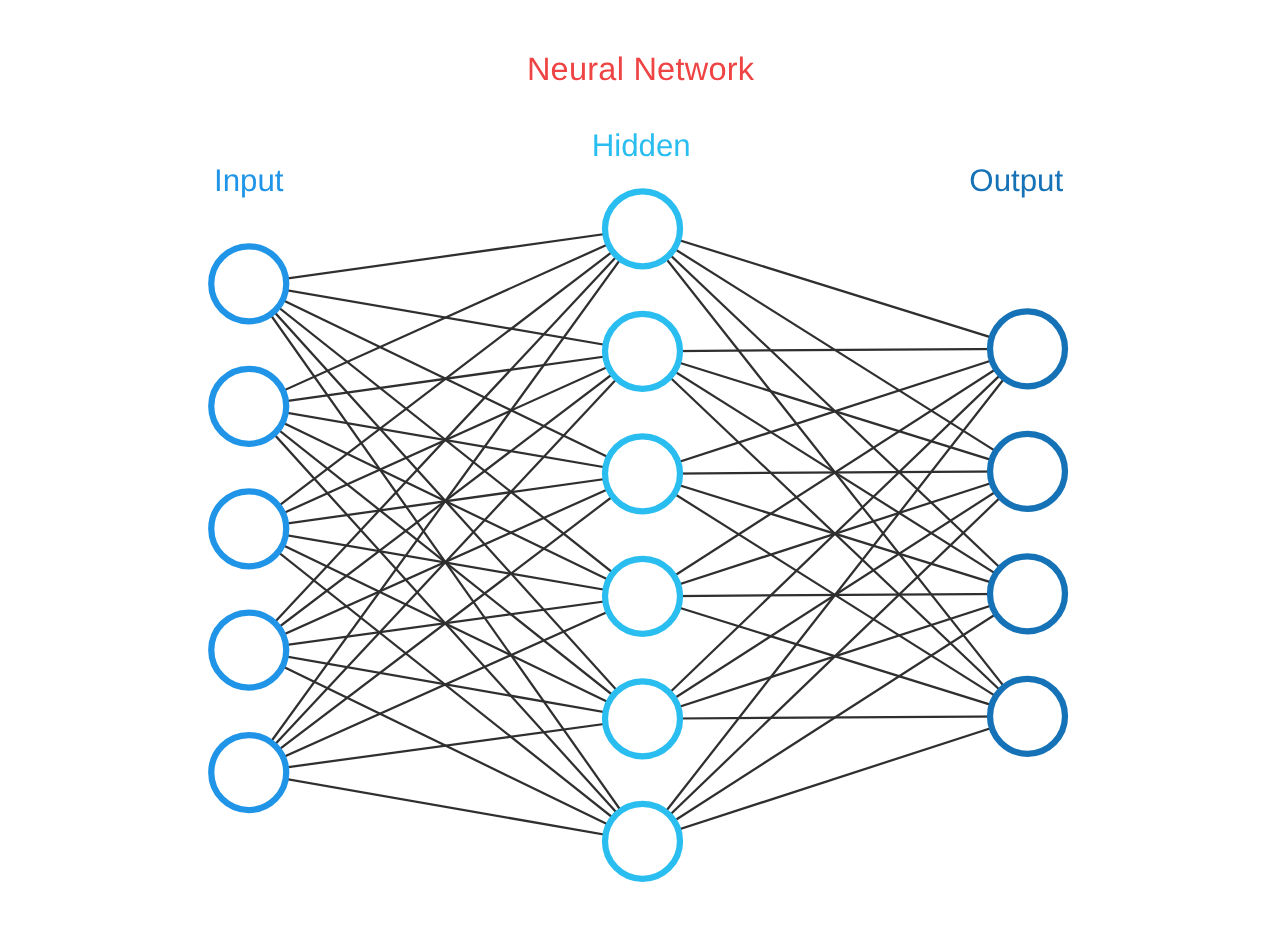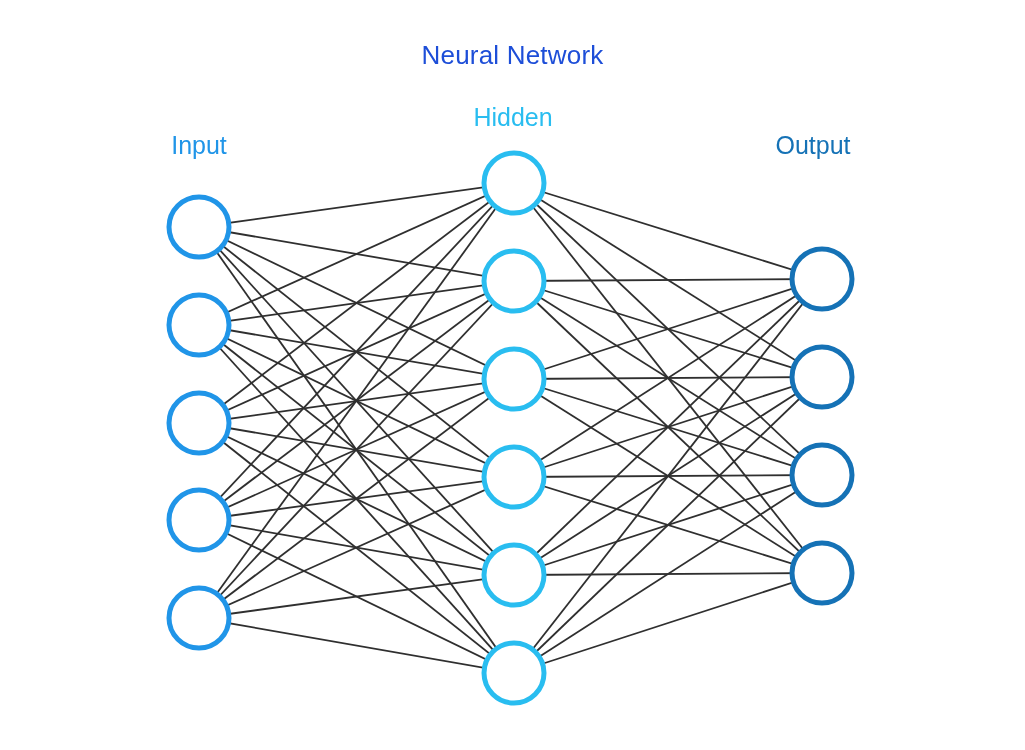--- a/index.html
+++ b/index.html
@@ -15,21 +15,21 @@
     overflow: hidden;
     font-family: "Liberation Sans", "DejaVu Sans", sans-serif;
   }
   .diagram-title {
     position: absolute;
     top: 40px;
     left: 0;
     right: 0;
     text-align: center;
     font-size: 26px;
-    color: #1d4ed8;
+    color: #ef4444;
     letter-spacing: 0.2px;
   }
   svg.net {
     position: absolute;
     top: 0;
     left: 0;
   }
   svg.net text {
     font-family: "Liberation Sans", "DejaVu Sans", sans-serif;
     font-size: 25px;

